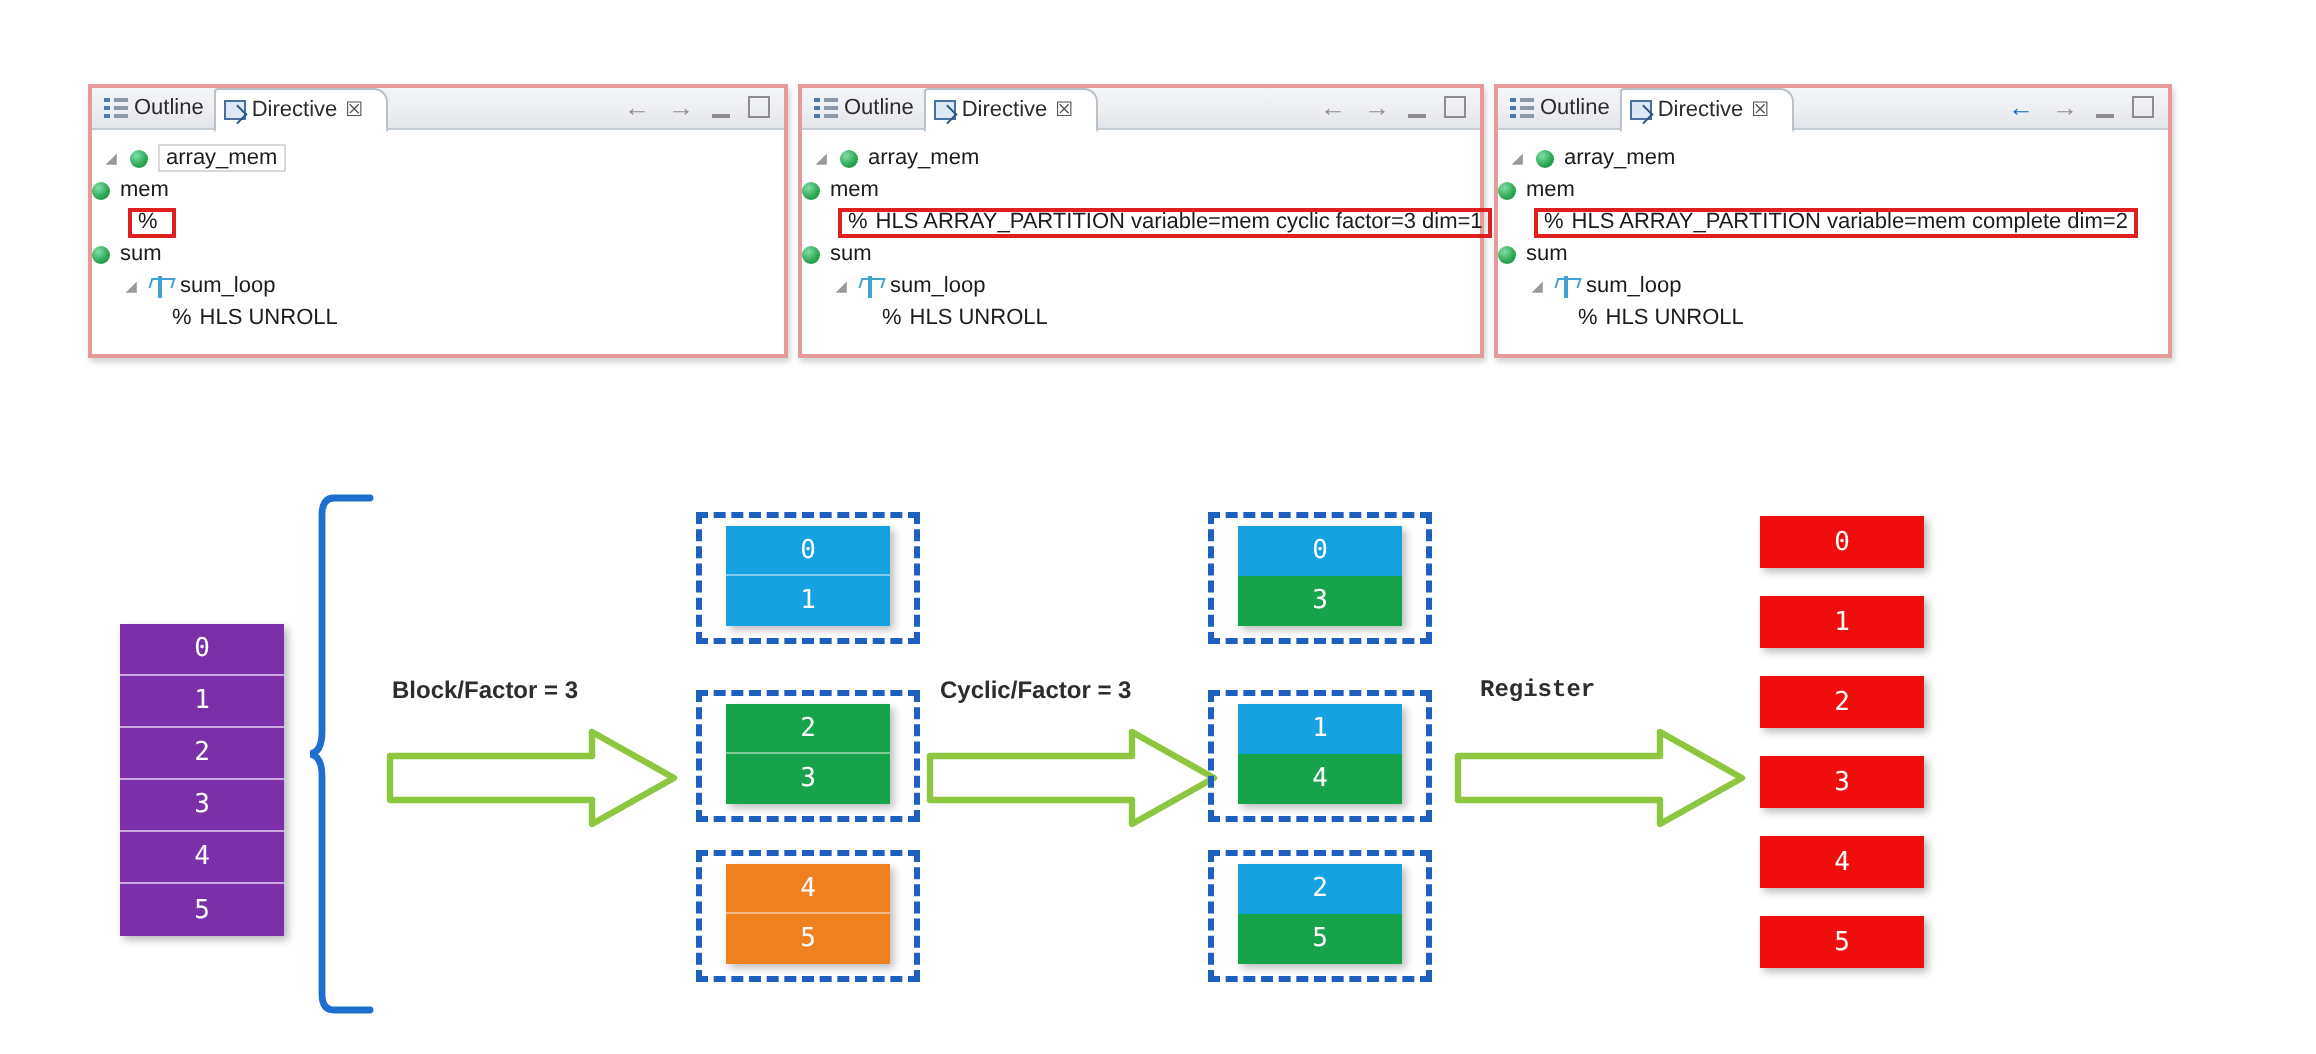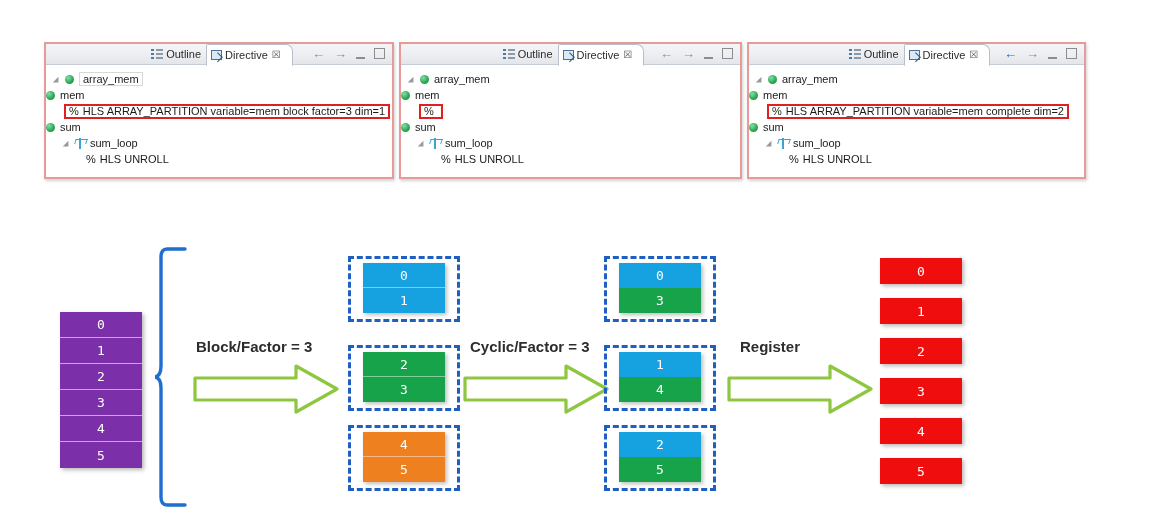--- a/index.html
+++ b/index.html
@@ -37,21 +37,20 @@
 
   .tabbar {
     position: relative;
     height: 21px;
     background: linear-gradient(to bottom, #f4f5f7 0%, #eceef1 55%, #e2e5ea 100%);
     border-bottom: 1px solid #c6ccd4;
     display: flex;
     align-items: center;
     padding-left: 3px;
     box-sizing: border-box;
-    justify-content: center;
   }
   .tab {
     display: flex;
     align-items: center;
     gap: 3px;
     height: 20px;
     padding: 0 5px 0 3px;
     font-size: 11px;
     color: #2b2b2b;
     white-space: nowrap;
@@ -271,21 +270,21 @@
     justify-content: center;
     color: #ffffff;
     font-family: "DejaVu Sans Mono", monospace;
     font-size: 13px;
     box-shadow: 2px 2px 4px rgba(0,0,0,0.28);
     box-sizing: border-box;
   }
 
   .arrow-label {
     position: absolute;
-    font-size: 15px;
+    font-size: 12px;
     font-weight: bold;
     color: #2d2d2d;
     white-space: nowrap;
   }
   .big-arrow {
     position: absolute;
     width: 148px;
     height: 54px;
   }
 </style>
@@ -318,21 +317,20 @@
         <span class="dot-icon"></span>
         <span class="node-label-box">array_mem</span>
       </div>
       <div class="tree-row indent-2">
         <span class="dot-icon"></span>
         <span>mem</span>
       </div>
       <div class="tree-row indent-3">
         <span class="hl-box">
           <span class="pct">%</span>
-          <span>HLS ARRAY_PARTITION variable=mem block factor=3 dim=1</span>
         </span>
       </div>
       <div class="tree-row indent-2">
         <span class="dot-icon"></span>
         <span>sum</span>
       </div>
       <div class="tree-row indent-1" style="padding-left:18px">
         <span class="twisty open"></span>
         <span class="loop-icon"></span>
         <span>sum_loop</span>
@@ -368,20 +366,21 @@
         <span class="dot-icon"></span>
         <span>array_mem</span>
       </div>
       <div class="tree-row indent-2">
         <span class="dot-icon"></span>
         <span>mem</span>
       </div>
       <div class="tree-row indent-3">
         <span class="hl-box">
           <span class="pct">%</span>
+          <span>HLS ARRAY_PARTITION variable=mem cyclic factor=3 dim=1</span>
         </span>
       </div>
       <div class="tree-row indent-2">
         <span class="dot-icon"></span>
         <span>sum</span>
       </div>
       <div class="tree-row indent-1" style="padding-left:18px">
         <span class="twisty open"></span>
         <span class="loop-icon"></span>
         <span>sum_loop</span>
@@ -498,21 +497,21 @@
     <div class="pair-cell c-blue">1</div>
     <div class="pair-cell c-green">4</div>
   </div>
 
   <div class="dgroup" style="left:604px; top:225px; width:112px; height:66px;"></div>
   <div class="pair" style="left:619px; top:232px;">
     <div class="pair-cell c-blue">2</div>
     <div class="pair-cell c-green">5</div>
   </div>
 
-  <div class="arrow-label" style="left:740px; top:138px;">Register</div>
+  <div class="arrow-label" style="left:740px; top:138px;font-family:Liberation Mono, monospace;">Register</div>
   <svg class="big-arrow" style="left:726px; top:162px;" viewBox="0 0 148 54">
     <path d="M 3 16 L 104 16 L 104 4 L 145 27 L 104 50 L 104 38 L 3 38 Z" fill="#ffffff" stroke="#8dc63f" stroke-width="3.2" stroke-linejoin="round"></path>
   </svg>
 
   <div class="reg-cell" style="top:58px;">0</div>
   <div class="reg-cell" style="top:98px;">1</div>
   <div class="reg-cell" style="top:138px;">2</div>
   <div class="reg-cell" style="top:178px;">3</div>
   <div class="reg-cell" style="top:218px;">4</div>
   <div class="reg-cell" style="top:258px;">5</div>

